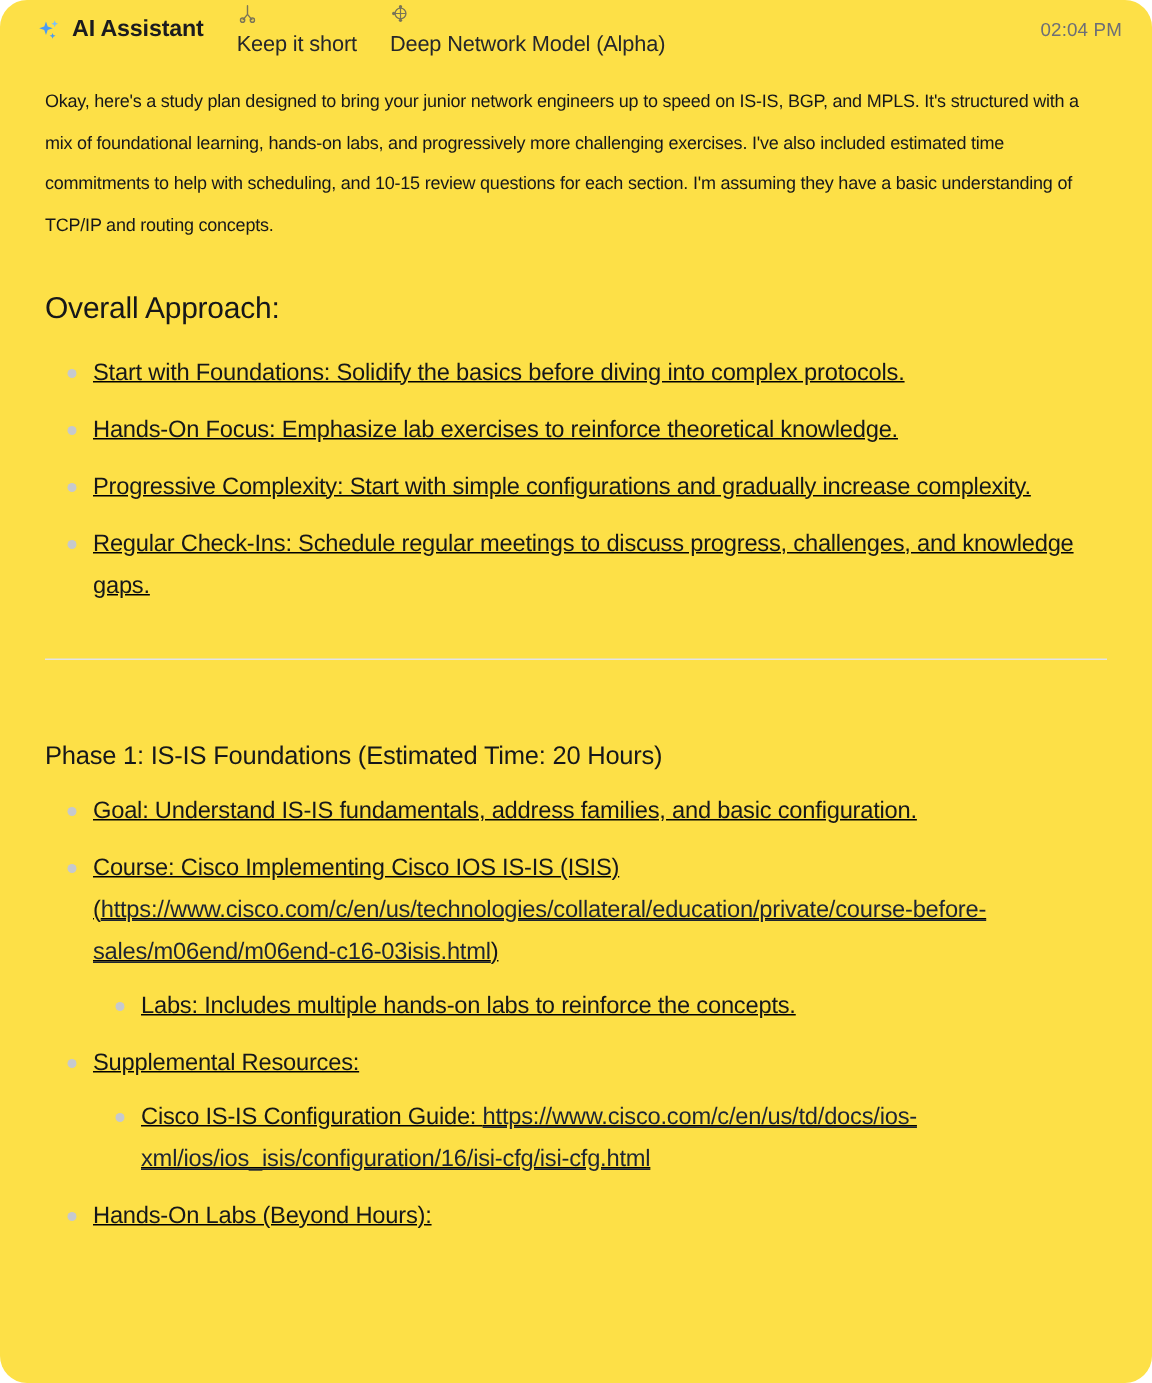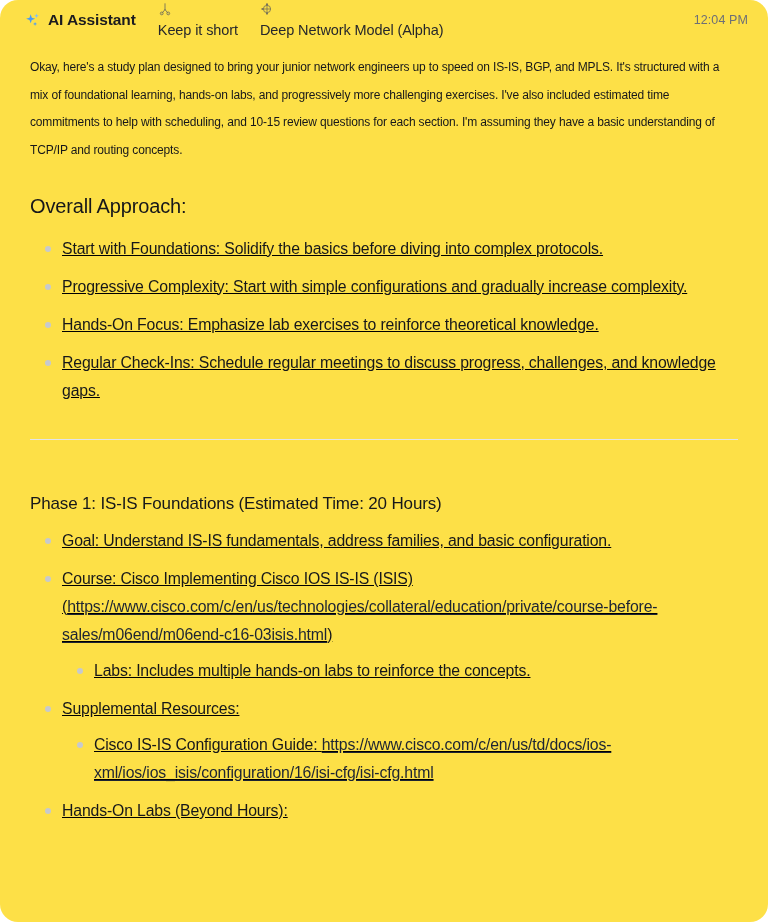--- a/index.html
+++ b/index.html
@@ -220,33 +220,33 @@
           <circle cx="12" cy="12" r="6.2" stroke="#55565c" stroke-width="1.5" fill="none"></circle>
           <path d="M12 5.8 L12 18.2 M5.8 12 L18.2 12" stroke="#55565c" stroke-width="1.4"></path>
           <circle cx="12" cy="4.2" r="1.9" fill="#55565c"></circle>
           <circle cx="12" cy="19.8" r="1.9" fill="#55565c"></circle>
           <circle cx="4.2" cy="12" r="1.9" fill="#55565c"></circle>
         </svg>
       </span>
       <span class="label">Deep Network Model (Alpha)</span>
     </div>
 
-    <div class="timestamp">12:04 PM</div>
+    <div class="timestamp">02:04 PM</div>
   </div>
 
   <div class="body">
 
     <p class="paragraph">Okay, here's a study plan designed to bring your junior network engineers up to speed on IS-IS, BGP, and MPLS. It's structured with a mix of foundational learning, hands-on labs, and progressively more challenging exercises. I've also included estimated time commitments to help with scheduling, and 10-15 review questions for each section. I'm assuming they have a basic understanding of TCP/IP and routing concepts.</p>
 
     <p class="section-label">Overall Approach:</p>
 
     <ul class="bullets">
       <li class="bullet">Start with Foundations: Solidify the basics before diving into complex protocols.</li>
+      <li class="bullet">Hands-On Focus: Emphasize lab exercises to reinforce theoretical knowledge.</li>
       <li class="bullet">Progressive Complexity: Start with simple configurations and gradually increase complexity.</li>
-      <li class="bullet">Hands-On Focus: Emphasize lab exercises to reinforce theoretical knowledge.</li>
       <li class="bullet">Regular Check-Ins: Schedule regular meetings to discuss progress, challenges, and knowledge gaps.</li>
     </ul>
 
     <div class="divider"></div>
     <div class="spacer-after-divider"></div>
 
     <p class="phase-heading">Phase 1: IS-IS Foundations (Estimated Time: 20 Hours)</p>
 
     <ul class="bullets tight">
 

